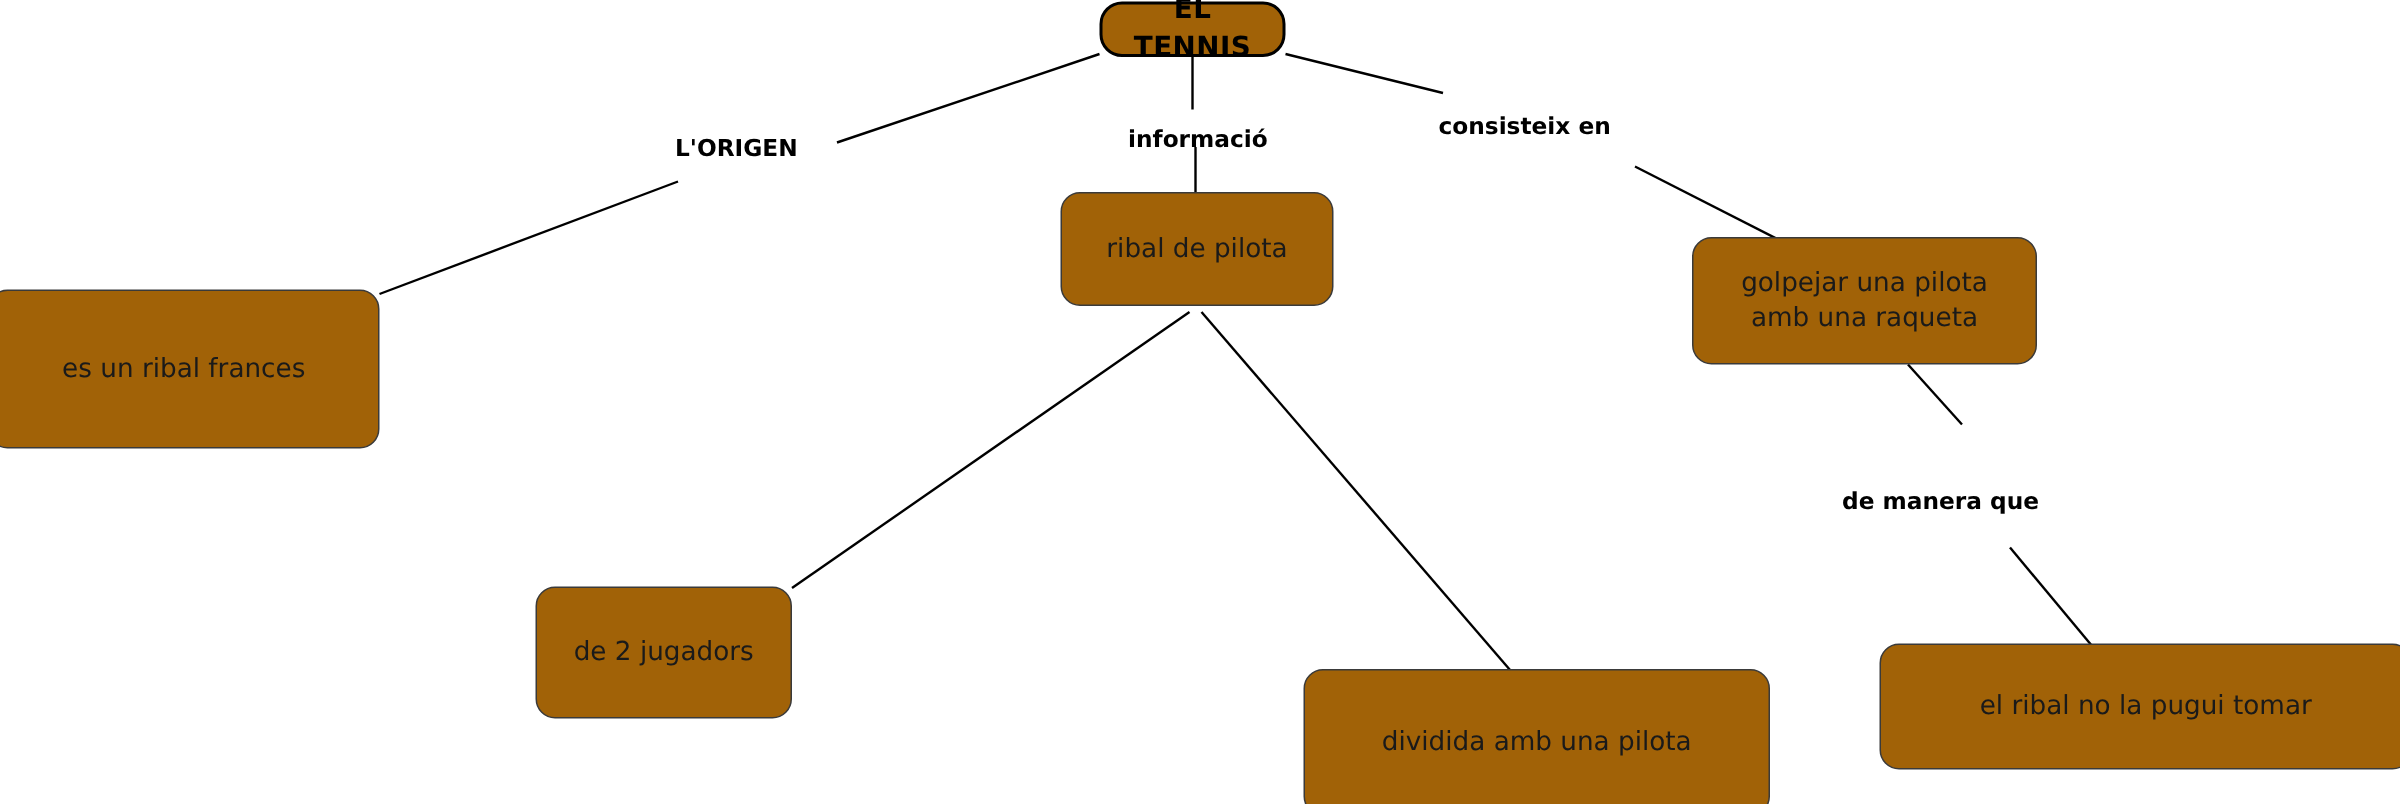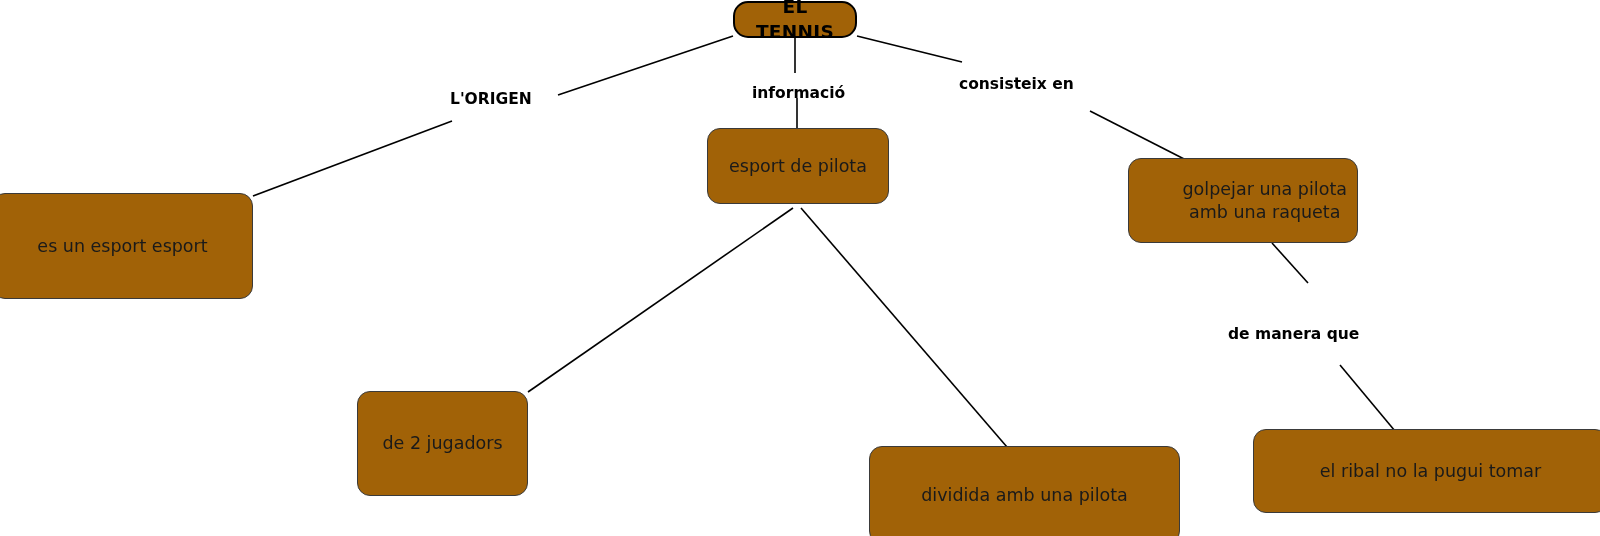--- a/index.html
+++ b/index.html
@@ -89,30 +89,30 @@
         <polyline class="edge-line" points="1272,243 1308,283"></polyline>
         <polyline class="edge-line" points="1340,365 1395,431"></polyline>
       </g>
   </svg>
 
   <div id="nodes-layer">
       <div class="node-box root" style="left: 733px; top: 1px; width: 124px; height: 37px;">
         <div class="node-text">EL TENNIS</div>
       </div>
       <div class="node-box" style="left: -8px; top: 193px; width: 261px; height: 106px;">
-        <div class="node-text">es un esport esport</div>
+        <div class="node-text">es un ribal frances</div>
       </div>
       <div class="node-box" style="left: 707px; top: 128px; width: 182px; height: 76px;">
-        <div class="node-text">esport de pilota</div>
+        <div class="node-text">ribal de pilota</div>
       </div>
-      <div class="node-box" style="left: 1128px; top: 158px; width: 230px; height: 85px; justify-content: flex-end;">
+      <div class="node-box" style="left: 1128px; top: 158px; width: 230px; height: 85px;">
         <div class="node-text">golpejar una pilota
 amb una raqueta</div>
       </div>
-      <div class="node-box" style="left: 357px; top: 391px; width: 171px; height: 105px;">
+      <div class="node-box" style="left: 357px; top: 391px; width: 171px; height: 88px;">
         <div class="node-text">de 2 jugadors</div>
       </div>
       <div class="node-box" style="left: 869px; top: 446px; width: 311px; height: 98px;">
         <div class="node-text">dividida amb una pilota</div>
       </div>
       <div class="node-box" style="left: 1253px; top: 429px; width: 355px; height: 84px;">
         <div class="node-text">el ribal no la pugui tomar</div>
       </div>
     </div>
   <div id="labels-layer">

